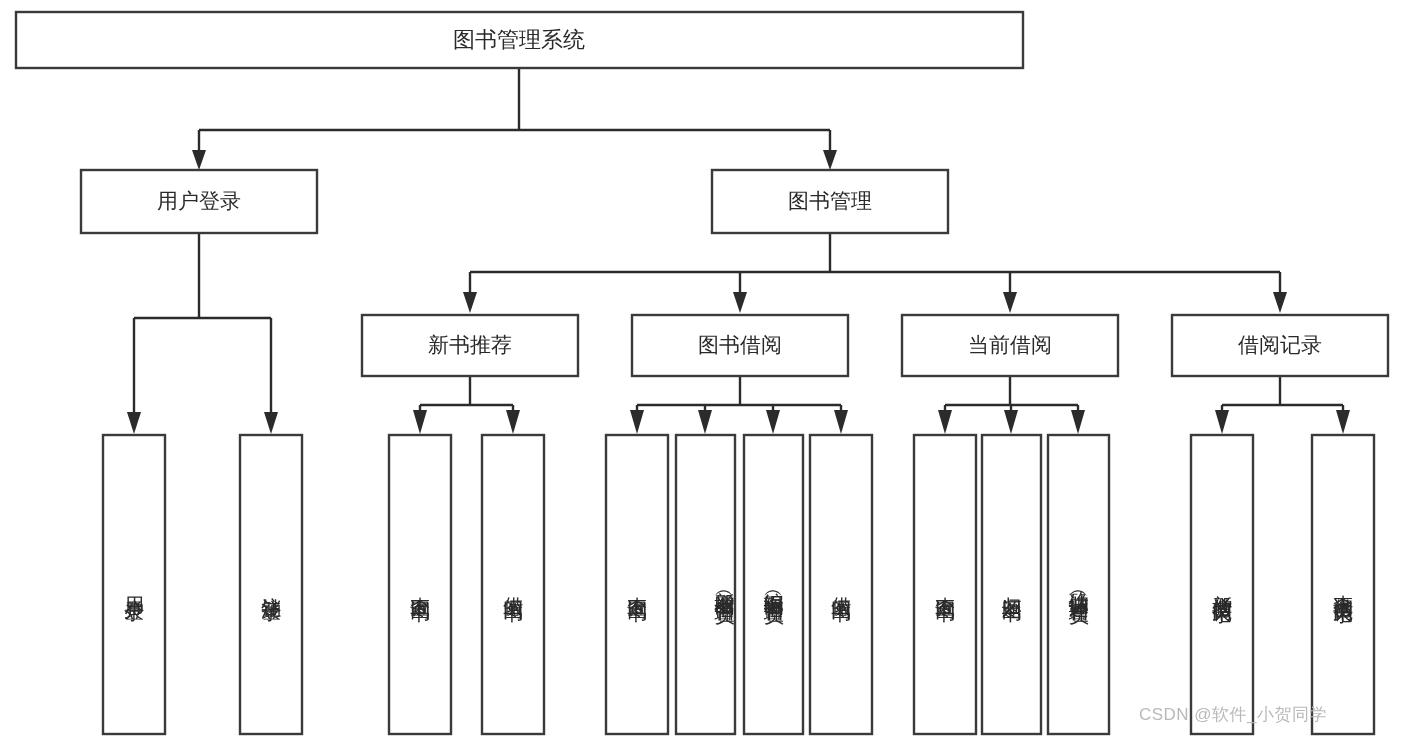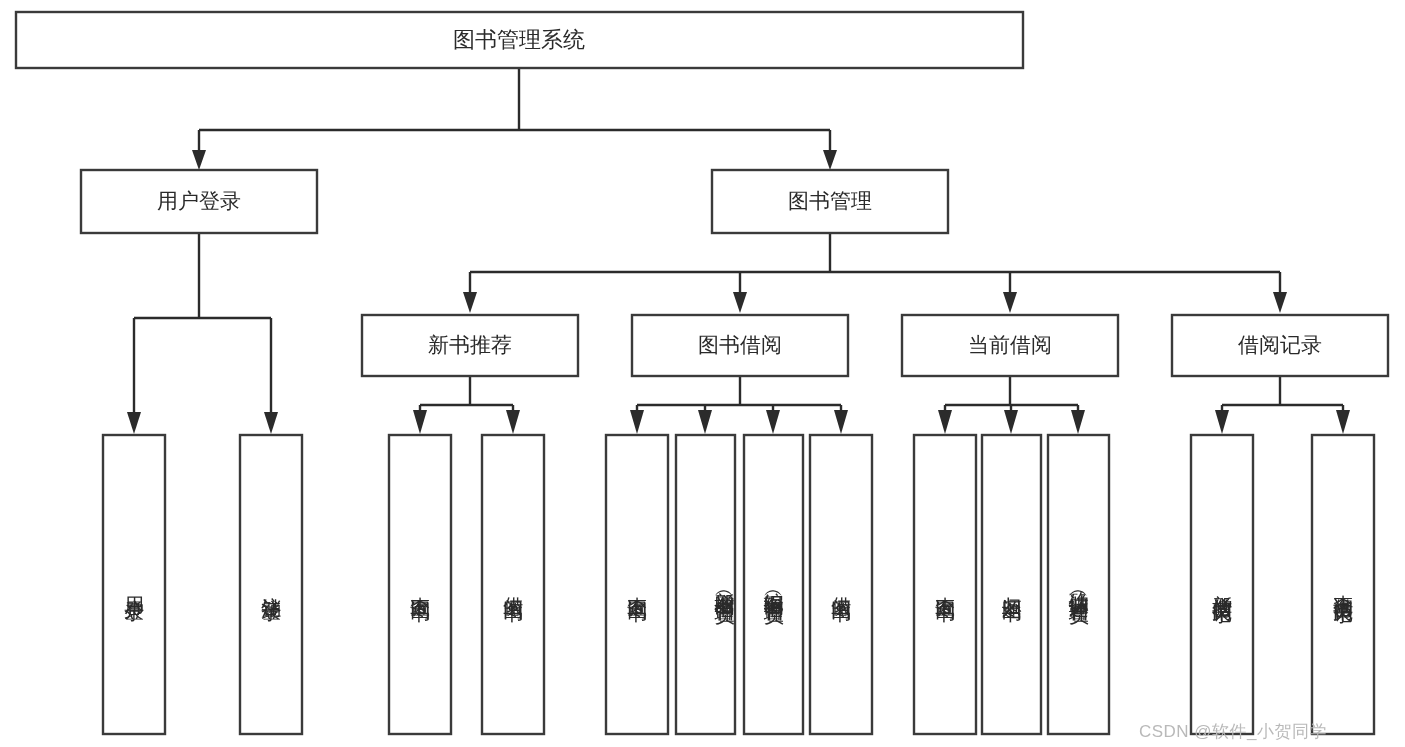--- a/index.html
+++ b/index.html
@@ -61,21 +61,21 @@
     line-height: 1.08;
     color: #2a2a2a;
     letter-spacing: 2px;
     white-space: nowrap;
     text-align: center;
     pointer-events: none;
   }
   .watermark {
     position: absolute;
     right: 10px;
-    bottom: 4px;
+    bottom: 21px;
     font-family: "Liberation Sans", "DejaVu Sans", sans-serif;
     font-size: 17px;
     color: #b9b9b9;
     letter-spacing: 0.5px;
     white-space: nowrap;
   }
 </style>
 </head>
 <body>
 

